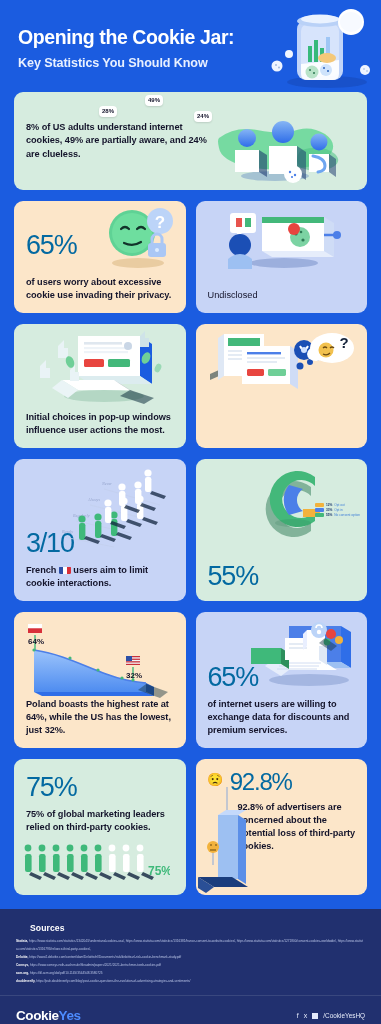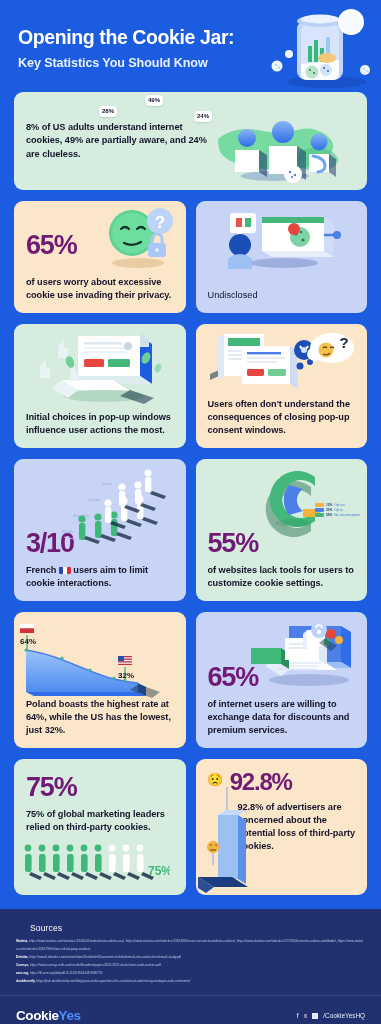--- a/index.html
+++ b/index.html
@@ -61,22 +61,22 @@
     flex-direction: column;
   }
   .card.full { width: 100%; }
   .card.half { flex: 1 1 0; min-width: 0; }
   .mint { background: #d6ecdf; }
   .peach { background: #fce6c9; }
   .lilac { background: #c7d4f6; }
 
   .bignum {
     font-size: 27px;
-    font-weight: bold;
-    color: #701a75;
+    font-weight: normal;
+    color: #0369a1;
     letter-spacing: -1.2px;
     line-height: 1;
   }
   .bignum.sm { font-size: 24px; }
   .caption {
     font-size: 9.2px;
     font-weight: bold;
     color: #14142b;
     line-height: 1.42;
     letter-spacing: -0.05px;
@@ -103,21 +103,21 @@
 
   
   .sources {
     margin-top: 14px;
     background: #21306f;
     padding: 14px 16px 10px 16px;
   }
   .sources h3 {
     color: #ffffff;
     font-size: 8.6px;
-    font-weight: normal;
+    font-weight: bold;
     margin-bottom: 4px;
     letter-spacing: 0.1px;
     padding-left: 14px;
   }
   .src-line {
     color: #b9c4e6;
     font-size: 3.15px;
     line-height: 2.55;
     word-break: break-all;
   }
@@ -343,21 +343,20 @@
             </g>
             <ellipse cx="52" cy="34" rx="4" ry="6" fill="#6fcf97" transform="rotate(-20 52 34)"></ellipse>
             <ellipse cx="128" cy="30" rx="4" ry="6" fill="#6fcf97" transform="rotate(25 128 30)"></ellipse>
             <ellipse cx="140" cy="40" rx="3" ry="4.5" fill="#9ad9b5" transform="rotate(25 140 40)"></ellipse>
           </svg>
         </div>
       </div>
 
       <div class="card half peach h124">
         <div class="spacer-grow"></div>
-        <div class="caption bottom-text">Users often don't understand the consequences of closing pop-up consent windows.</div>
         <div class="card-art" style="left:4px;top:4px;width:158px;height:70px;">
           <svg viewBox="0 0 158 70" width="158" height="70">
             <path d="M10 46 l18-8 v6 l-18 8z" fill="#13333f" opacity=".55"></path>
             <path d="M24 6 h40 v42 h-40z" fill="#ffffff"></path>
             <path d="M24 6 l-6 4 v42 l6-4z" fill="#dfe8f5"></path>
             <rect x="28" y="10" width="32" height="8" fill="#43b87a"></rect>
             <rect x="28" y="22" width="30" height="2" fill="#e4ebf4"></rect>
             <rect x="28" y="26" width="26" height="2" fill="#e4ebf4"></rect>
             <rect x="28" y="30" width="28" height="2" fill="#e4ebf4"></rect>
             <path d="M42 18 h48 v38 h-48z" fill="#ffffff"></path>
@@ -441,21 +440,20 @@
                 <path d="M86 40 l14 5 l-2 3 l-14-5z"></path>
               <path d="M96 28 l14 5 l-2 3 l-14-5z"></path>
             </g>
           </svg>
         </div>
       </div>
 
       <div class="card half mint h142">
         <div class="spacer-grow"></div>
         <div class="bignum">55%</div>
-        <div class="caption" style="margin-top:7px;">of websites lack tools for users to customize cookie settings.</div>
         <div class="card-art" style="right:-4px;top:6px;width:130px;height:72px;">
           <svg viewBox="0 0 130 72" width="130" height="72">
             <path d="M74 14 a28 28 0 1 0 0 44 v-9 a19 19 0 1 1 0-26z" fill="#2d7a55" opacity=".5" transform="translate(-4,8)"></path>
             <path d="M74 12 a28 28 0 1 0 0 44 v-9 a19 19 0 1 1 0-26z" fill="#43b87a"></path>
             <path d="M48 20 a24 24 0 0 0 0 30 l14-4 a13 13 0 0 1 0-22z" fill="#4c7fe8"></path>
             <path d="M62 44 h16 l2 8 h-18z" fill="#f2b23c"></path>
             <ellipse cx="52" cy="58" rx="18" ry="4" fill="#2f7a57" opacity=".2"></ellipse>
           </svg>
         </div>
         <div class="donut-legend">
@@ -475,21 +473,21 @@
             <span class="legend-lab">No consent option</span>
           </div>
         </div>
       </div>
     </div>
 
     <div class="row">
       <div class="card half peach h136">
         <div class="spacer-grow"></div>
         <div class="caption bottom-text">Poland boasts the highest rate at 64%, while the US has the lowest, just 32%.</div>
-        <div class="card-art" style="left:0;top:8px;width:150px;height:84px;">
+        <div class="card-art" style="left:8px;top:8px;width:150px;height:84px;">
           <svg viewBox="0 0 150 84" width="150" height="84">
             <rect x="6" y="4" width="14" height="9" rx="1" fill="#ffffff"></rect>
             <rect x="6" y="4" width="14" height="4.5" fill="#ffffff"></rect>
             <rect x="6" y="8.5" width="14" height="4.5" fill="#d8303a"></rect>
             <rect x="6" y="4" width="14" height="4.5" fill="#f3f5f8"></rect>
             <rect x="6" y="4" width="14" height="4.5" fill="#ffffff"></rect>
             <rect x="6" y="4" width="14" height="4.3" fill="#ffffff"></rect>
             <rect x="6" y="8.3" width="14" height="4.7" fill="#d8303a"></rect>
             <line x1="13" y1="15" x2="13" y2="30" stroke="#43b87a" stroke-width="1.4"></line>
             <rect x="104" y="36" width="14" height="9" rx="1" fill="#ffffff"></rect>

